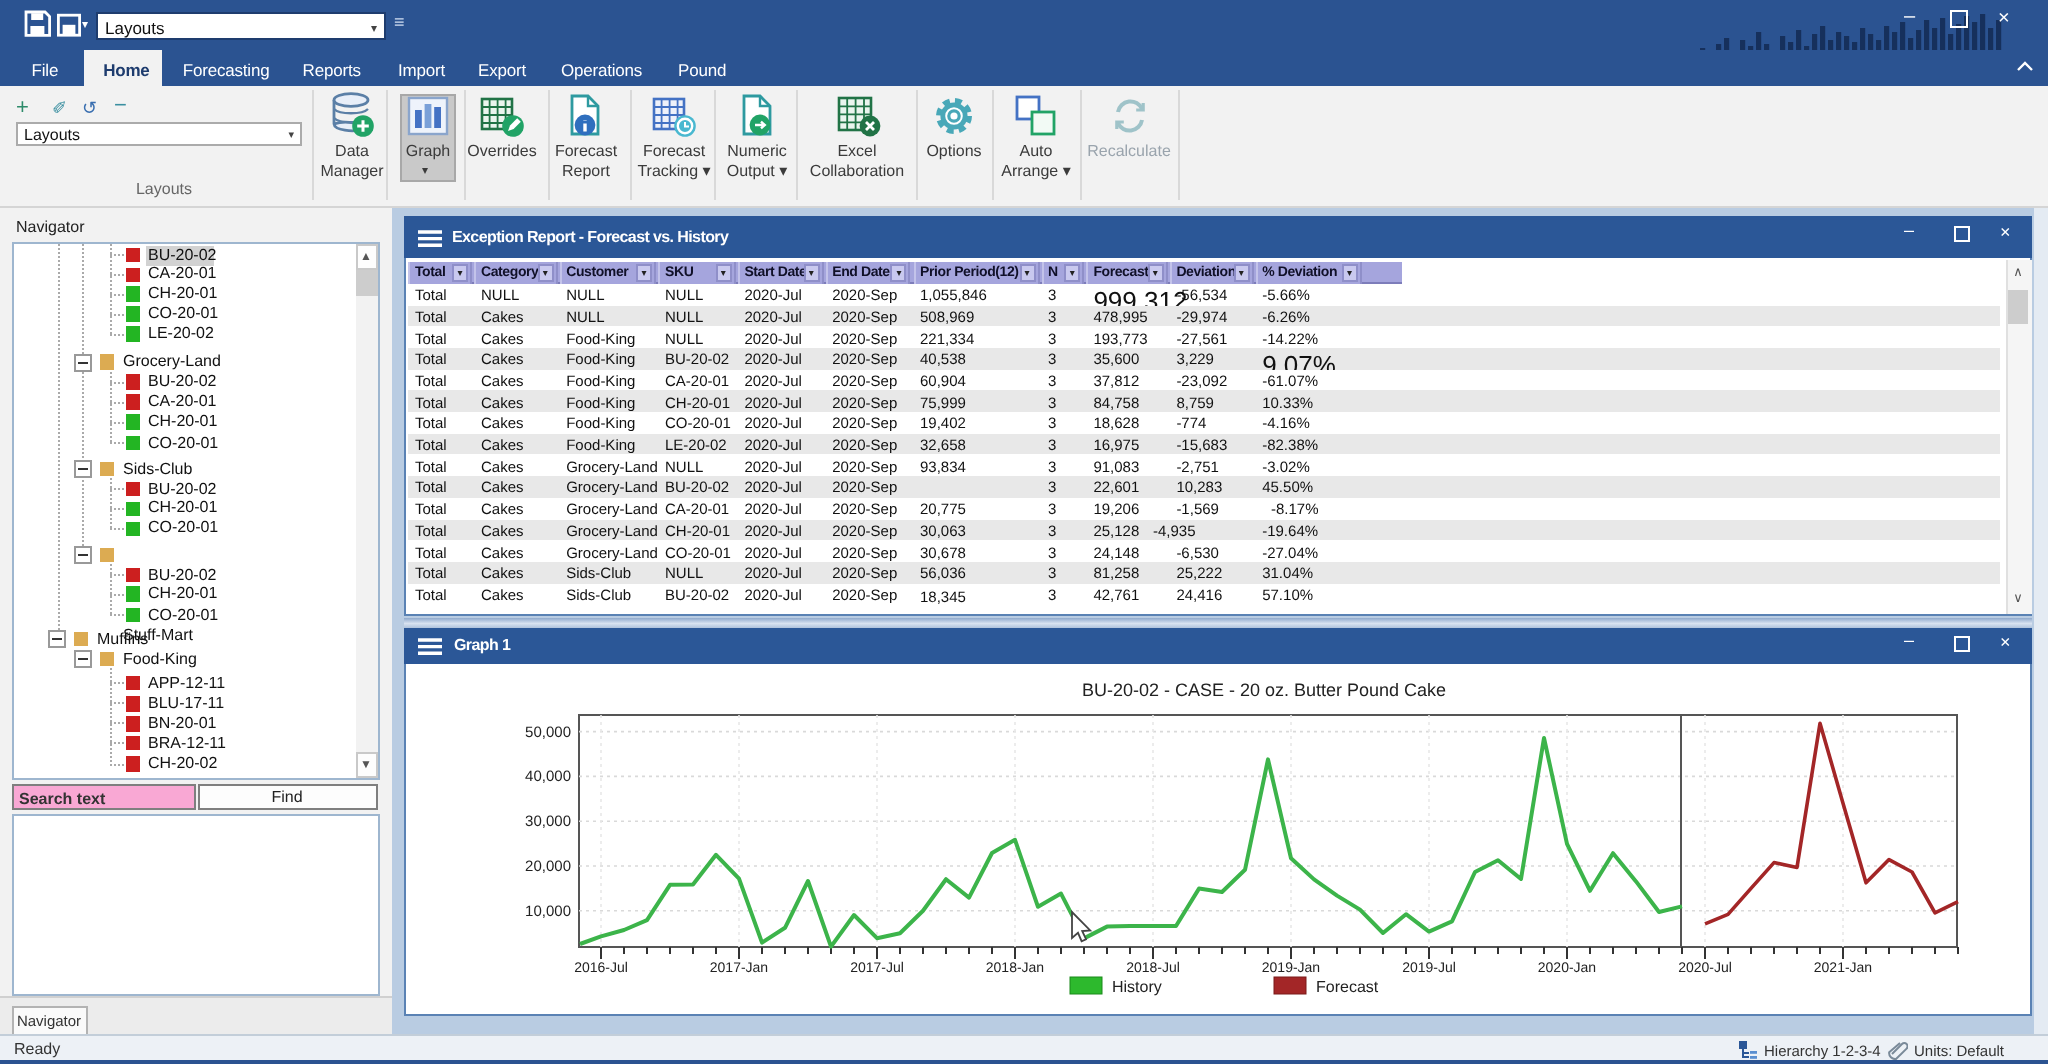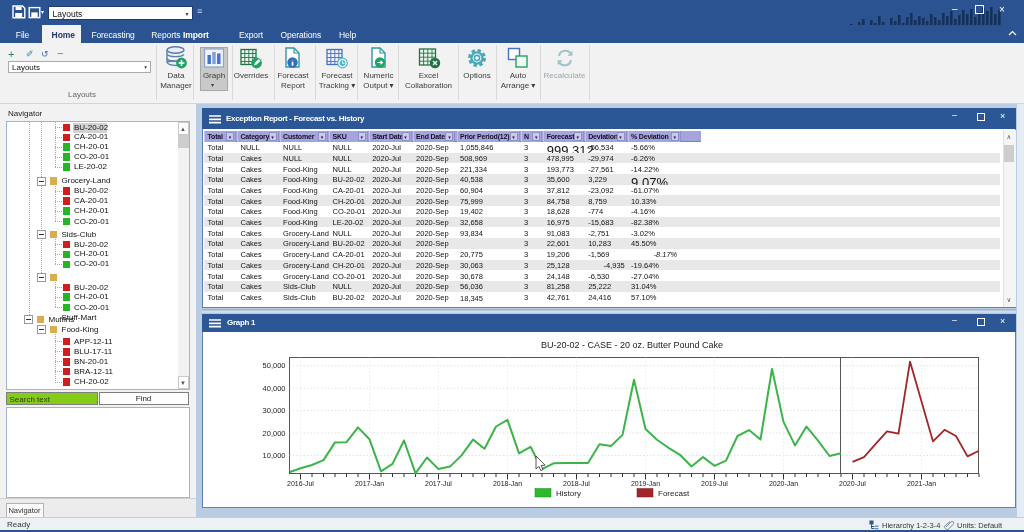--- a/index.html
+++ b/index.html
@@ -74,24 +74,24 @@
 <div class="abs" style="left:952px;top:3px;font-size:10px;color:#fff;">–</div>
 <div class="abs" style="left:975px;top:5px;width:9px;height:9px;border:1.4px solid #fff;"></div>
 <div class="abs" style="left:999px;top:4px;font-size:10px;color:#fff;">×</div>
 
 <div class="abs" style="left:0;top:25px;width:1024px;height:18px;background:#2b5391;"></div>
 <div style="position:absolute;left:42px;top:25px;width:39px;height:17.5px;background:#f2f2f2;"></div>
 <div style="position:absolute;left:15.8px;top:29.5px;font-size:8.5px;font-weight:normal;color:#ffffff;letter-spacing:-0.1px;">File</div>
 <div style="position:absolute;left:51.6px;top:29.5px;font-size:8.5px;font-weight:bold;color:#1e3c6e;letter-spacing:-0.1px;">Home</div>
 <div style="position:absolute;left:91.4px;top:29.5px;font-size:8.5px;font-weight:normal;color:#ffffff;letter-spacing:-0.1px;">Forecasting</div>
 <div style="position:absolute;left:151.3px;top:29.5px;font-size:8.5px;font-weight:normal;color:#ffffff;letter-spacing:-0.1px;">Reports</div>
-<div style="position:absolute;left:183px;top:29.5px;font-size:8.5px;font-weight:bold;color:#ffffff;letter-spacing:-0.1px;">Import</div>
+<div style="position:absolute;left:199px;top:29.5px;font-size:8.5px;font-weight:normal;color:#ffffff;letter-spacing:-0.1px;">Import</div>
 <div style="position:absolute;left:239px;top:29.5px;font-size:8.5px;font-weight:normal;color:#ffffff;letter-spacing:-0.1px;">Export</div>
 <div style="position:absolute;left:280.5px;top:29.5px;font-size:8.5px;font-weight:normal;color:#ffffff;letter-spacing:-0.1px;">Operations</div>
-<div style="position:absolute;left:339px;top:29.5px;font-size:8.5px;font-weight:normal;color:#ffffff;letter-spacing:-0.1px;">Help</div>
+<div style="position:absolute;left:339px;top:29.5px;font-size:8.5px;font-weight:normal;color:#ffffff;letter-spacing:-0.1px;">Pound</div>
 <svg class="abs" style="left:1008px;top:30px;" width="9" height="6" viewBox="0 0 9 6">
       <path d="M1,5 L4.5,1.5 L8,5" fill="none" stroke="#fff" stroke-width="1.2"></path>
     </svg>
 
 <div class="abs" style="left:0;top:43px;width:1024px;height:61px;background:#f2f2f2;border-bottom:1px solid #d5d5d5;"></div>
 <div class="abs" style="left:8px;top:48px;font-size:11px;color:#2e8b6a;">+</div>
 <div class="abs" style="left:26px;top:49px;font-size:9px;color:#3a8fa0;">✐</div>
 <div class="abs" style="left:41px;top:49px;font-size:9px;color:#3a6fb0;">↺</div>
 <div class="abs" style="left:57px;top:47px;font-size:11px;color:#3a8fa0;">−</div>
 <div class="abs" style="left:8px;top:60.5px;width:143px;height:12.5px;background:#fff;border:1px solid #ababab;">
@@ -271,21 +271,21 @@
 <div style="position:absolute;left:74px;top:366.7px;font-size:8px;color:#111;white-space:nowrap;">BRA-12-11</div>
 <div style="position:absolute;left:54.5px;top:381.5px;width:7px;height:1px;background-image:linear-gradient(90deg,#aaa 50%,transparent 50%);background-size:2px 1px;"></div>
 <div style="position:absolute;left:62.5px;top:378.2px;width:7.5px;height:7.5px;background:#cc1f1f;"></div>
 <div style="position:absolute;left:74px;top:377.0px;font-size:8px;color:#111;white-space:nowrap;">CH-20-02</div>
 
 <div class="abs" style="left:177.5px;top:121.5px;width:11px;height:267px;background:#f2f2f2;"></div>
 <div class="abs" style="left:177.5px;top:121.5px;width:11px;height:13px;background:#fdfdfd;border:1px solid #c9c9c9;font-size:6px;color:#555;text-align:center;line-height:12px;">▲</div>
 <div class="abs" style="left:177.5px;top:134.5px;width:11px;height:13px;background:#cdcdcd;"></div>
 <div class="abs" style="left:177.5px;top:375.5px;width:11px;height:13px;background:#fdfdfd;border:1px solid #c9c9c9;font-size:6px;color:#555;text-align:center;line-height:12px;">▼</div>
 
-<div class="abs" style="left:5.5px;top:391.5px;width:92px;height:13px;background:#84cc16;border:1px solid #7f7f7f;">
+<div class="abs" style="left:5.5px;top:391.5px;width:92px;height:13px;background:#f9a8d4;border:1px solid #7f7f7f;font-weight:bold;">
  <span class="abs" style="left:3px;top:2px;font-size:8px;color:#333;">Search text</span>
     </div>
 <div class="abs" style="left:98.5px;top:391.5px;width:90px;height:13px;background:#fdfdfd;border:1px solid #7f7f7f;text-align:center;font-size:8px;color:#222;line-height:12px;">Find</div>
 <div class="abs" style="left:5.5px;top:406.5px;width:184px;height:91px;background:#fff;border:1px solid #9eb6cf;"></div>
 
 <div class="abs" style="left:0px;top:498px;width:196px;height:19px;background:#ececec;border-top:1px solid #d0d0d0;"></div>
 <div class="abs" style="left:5.5px;top:503px;width:38px;height:14px;background:#fafafa;border:1px solid #b3b3b3;border-bottom:none;font-size:7.5px;color:#333;text-align:center;line-height:13px;">Navigator</div>
 
 <div class="abs" style="left:196px;top:104px;width:828px;height:413px;background:#b9cce2;"></div>
 <div class="abs" style="left:202px;top:308.5px;width:814px;height:5px;background:linear-gradient(#8fa9cc,#d8e2f0 55%,#aec2dc);"></div>
@@ -479,33 +479,33 @@
       <span style="position:absolute;left:4.0px;top:1.4px;font-size:7.5px;color:#111;white-space:nowrap;">Total</span>
       <span style="position:absolute;left:37.0px;top:1.4px;font-size:7.5px;color:#111;white-space:nowrap;">Cakes</span>
       <span style="position:absolute;left:79.6px;top:1.4px;font-size:7.5px;color:#111;white-space:nowrap;">Grocery-Land</span>
       <span style="position:absolute;left:129.0px;top:1.4px;font-size:7.5px;color:#111;white-space:nowrap;">CA-20-01</span>
       <span style="position:absolute;left:168.7px;top:1.4px;font-size:7.5px;color:#111;white-space:nowrap;">2020-Jul</span>
       <span style="position:absolute;left:212.6px;top:1.4px;font-size:7.5px;color:#111;white-space:nowrap;">2020-Sep</span>
       <span style="position:absolute;left:256.5px;top:1.4px;font-size:7.5px;color:#111;white-space:nowrap;">20,775</span>
       <span style="position:absolute;left:320.5px;top:1.4px;font-size:7.5px;color:#111;white-space:nowrap;">3</span>
       <span style="position:absolute;left:343.2px;top:1.4px;font-size:7.5px;color:#111;white-space:nowrap;">19,206</span>
       <span style="position:absolute;left:384.7px;top:1.4px;font-size:7.5px;color:#111;white-space:nowrap;">-1,569</span>
-      <span style="position:absolute;left:450px;top:1.4px;font-size:7.5px;color:#111;white-space:nowrap;font-style:italic;">-8.17%</span>
+      <span style="position:absolute;left:432px;top:1.4px;font-size:7.5px;color:#111;white-space:nowrap;">-8.17%</span>
     </div>
 <div style="position:absolute;left:203.5px;top:259.5px;width:796px;height:10.7px;background:#e8e8e8;">
       <span style="position:absolute;left:4.0px;top:1.4px;font-size:7.5px;color:#111;white-space:nowrap;">Total</span>
       <span style="position:absolute;left:37.0px;top:1.4px;font-size:7.5px;color:#111;white-space:nowrap;">Cakes</span>
       <span style="position:absolute;left:79.6px;top:1.4px;font-size:7.5px;color:#111;white-space:nowrap;">Grocery-Land</span>
       <span style="position:absolute;left:129.0px;top:1.4px;font-size:7.5px;color:#111;white-space:nowrap;">CH-20-01</span>
       <span style="position:absolute;left:168.7px;top:1.4px;font-size:7.5px;color:#111;white-space:nowrap;">2020-Jul</span>
       <span style="position:absolute;left:212.6px;top:1.4px;font-size:7.5px;color:#111;white-space:nowrap;">2020-Sep</span>
       <span style="position:absolute;left:256.5px;top:1.4px;font-size:7.5px;color:#111;white-space:nowrap;">30,063</span>
       <span style="position:absolute;left:320.5px;top:1.4px;font-size:7.5px;color:#111;white-space:nowrap;">3</span>
       <span style="position:absolute;left:343.2px;top:1.4px;font-size:7.5px;color:#111;white-space:nowrap;">25,128</span>
-      <span style="position:absolute;left:400px;top:1.4px;font-size:7.5px;color:#111;white-space:nowrap;text-align:center;">-4,935</span>
+      <span style="position:absolute;left:373px;top:1.4px;font-size:7.5px;color:#111;white-space:nowrap;text-align:center;">-4,935</span>
       <span style="position:absolute;left:427.6px;top:1.4px;font-size:7.5px;color:#111;white-space:nowrap;">-19.64%</span>
     </div>
 <div style="position:absolute;left:203.5px;top:270.2px;width:796px;height:10.7px;background:#ffffff;">
       <span style="position:absolute;left:4.0px;top:1.4px;font-size:7.5px;color:#111;white-space:nowrap;">Total</span>
       <span style="position:absolute;left:37.0px;top:1.4px;font-size:7.5px;color:#111;white-space:nowrap;">Cakes</span>
       <span style="position:absolute;left:79.6px;top:1.4px;font-size:7.5px;color:#111;white-space:nowrap;">Grocery-Land</span>
       <span style="position:absolute;left:129.0px;top:1.4px;font-size:7.5px;color:#111;white-space:nowrap;">CO-20-01</span>
       <span style="position:absolute;left:168.7px;top:1.4px;font-size:7.5px;color:#111;white-space:nowrap;">2020-Jul</span>
       <span style="position:absolute;left:212.6px;top:1.4px;font-size:7.5px;color:#111;white-space:nowrap;">2020-Sep</span>
       <span style="position:absolute;left:256.5px;top:1.4px;font-size:7.5px;color:#111;white-space:nowrap;">30,678</span>

